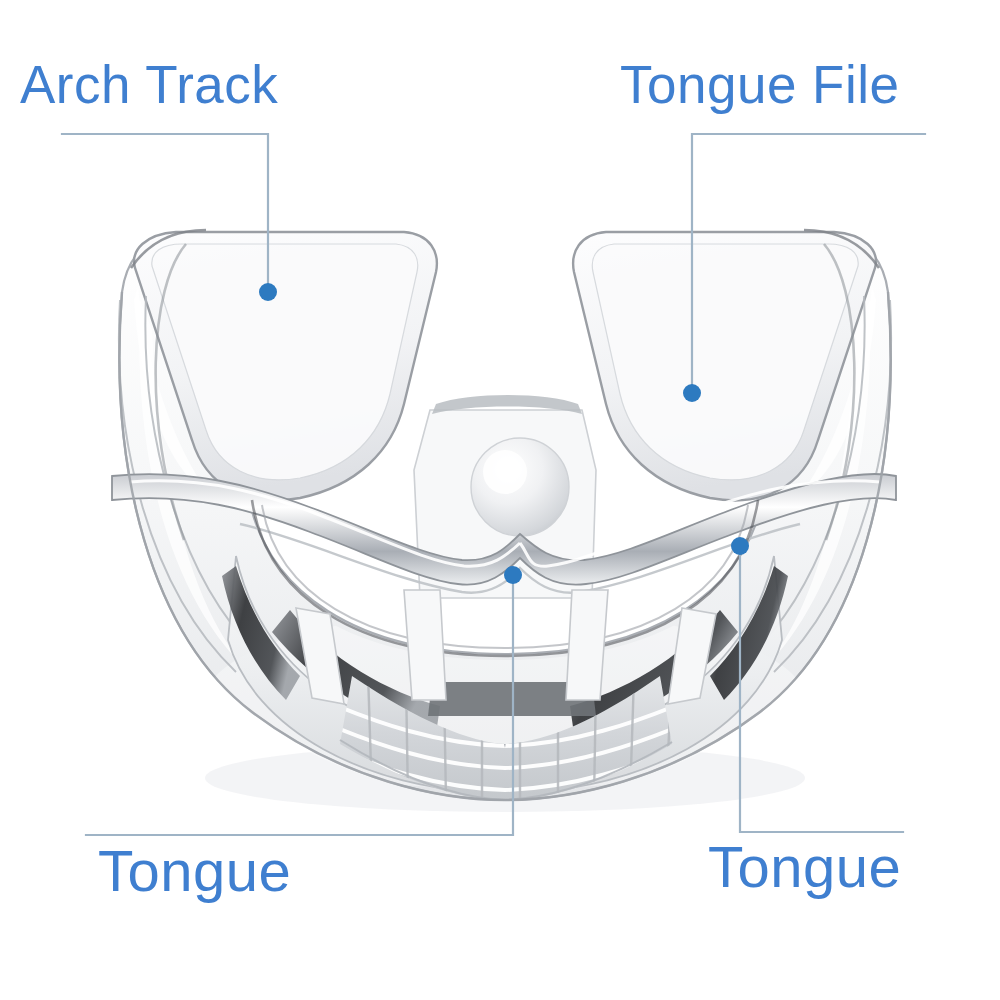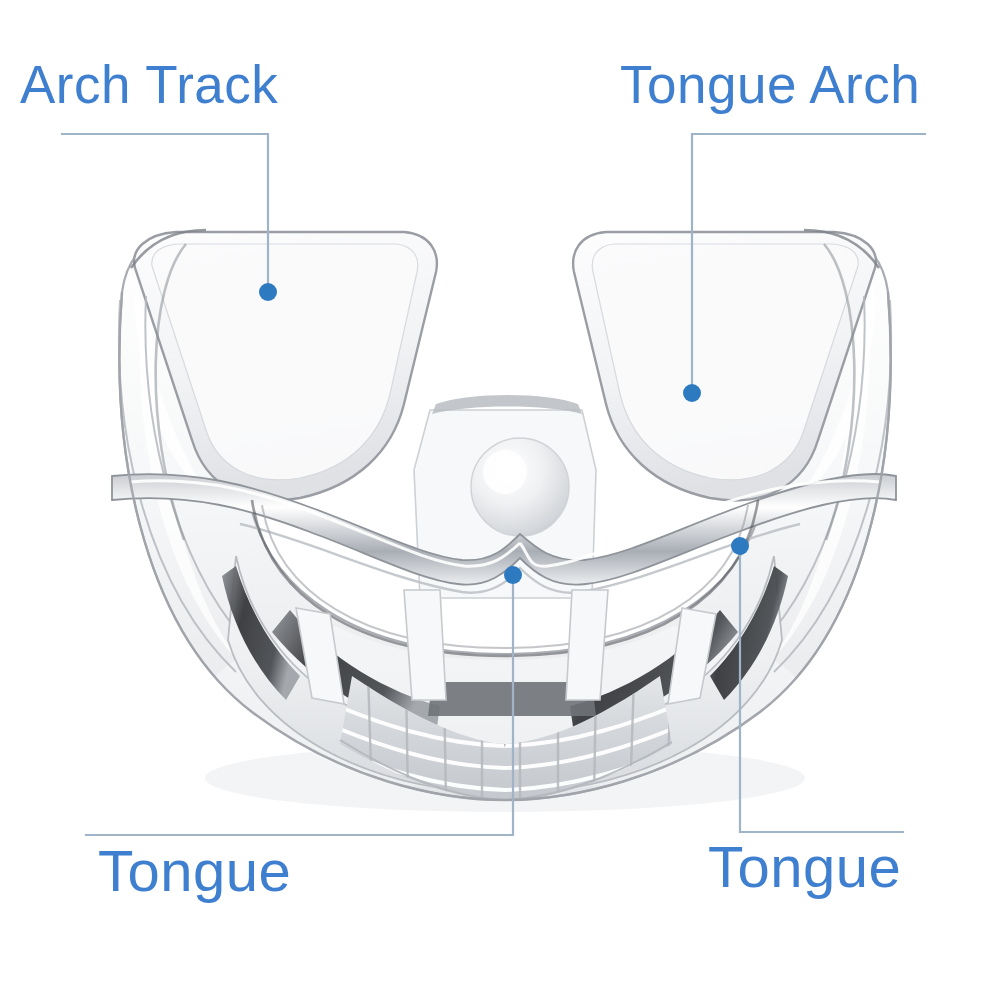--- a/index.html
+++ b/index.html
@@ -217,19 +217,19 @@
     <g fill="#2d7ac0">
       <circle id="dot-arch-track" cx="268" cy="292" r="9" fill="#2d7ac0"></circle>
       <circle id="dot-tongue-file" cx="692" cy="393" r="9" fill="#2d7ac0"></circle>
       <circle id="dot-tongue-left" cx="513" cy="575" r="9" fill="#2d7ac0"></circle>
       <circle id="dot-tongue-right" cx="740" cy="546" r="9" fill="#2d7ac0"></circle>
     </g>
   </svg>
 
   <div class="callout" id="label-arch-track" style="left: 20px; top: 58px; font-size: 53px; color: rgb(63, 127, 208);">Arch Track</div>
 
-  <div class="callout" id="label-tongue-file" style="left: 620px; top: 58px; font-size: 53px; color: rgb(63, 127, 208);">Tongue Arch</div>
+  <div class="callout" id="label-tongue-file" style="left: 620px; top: 58px; font-size: 53px; color: rgb(63, 127, 208);">Tongue File</div>
 
   <div class="callout" id="label-tongue-left" style="left: 98px; top: 842px; font-size: 58px; color: rgb(63, 127, 208);">Tongue</div>
 
   <div class="callout" id="label-tongue-right" style="left: 708px; top: 838px; font-size: 58px; color: rgb(63, 127, 208);">Tongue</div>
 
 </div>
 
 </body></html>

